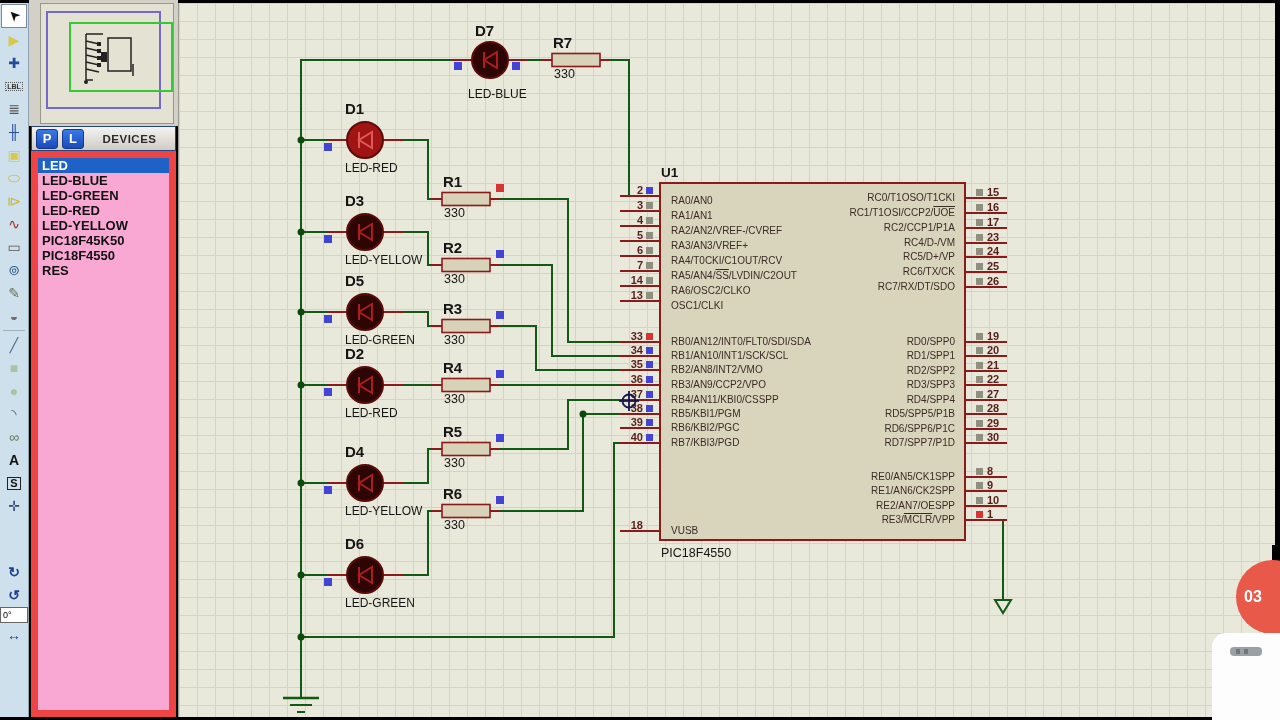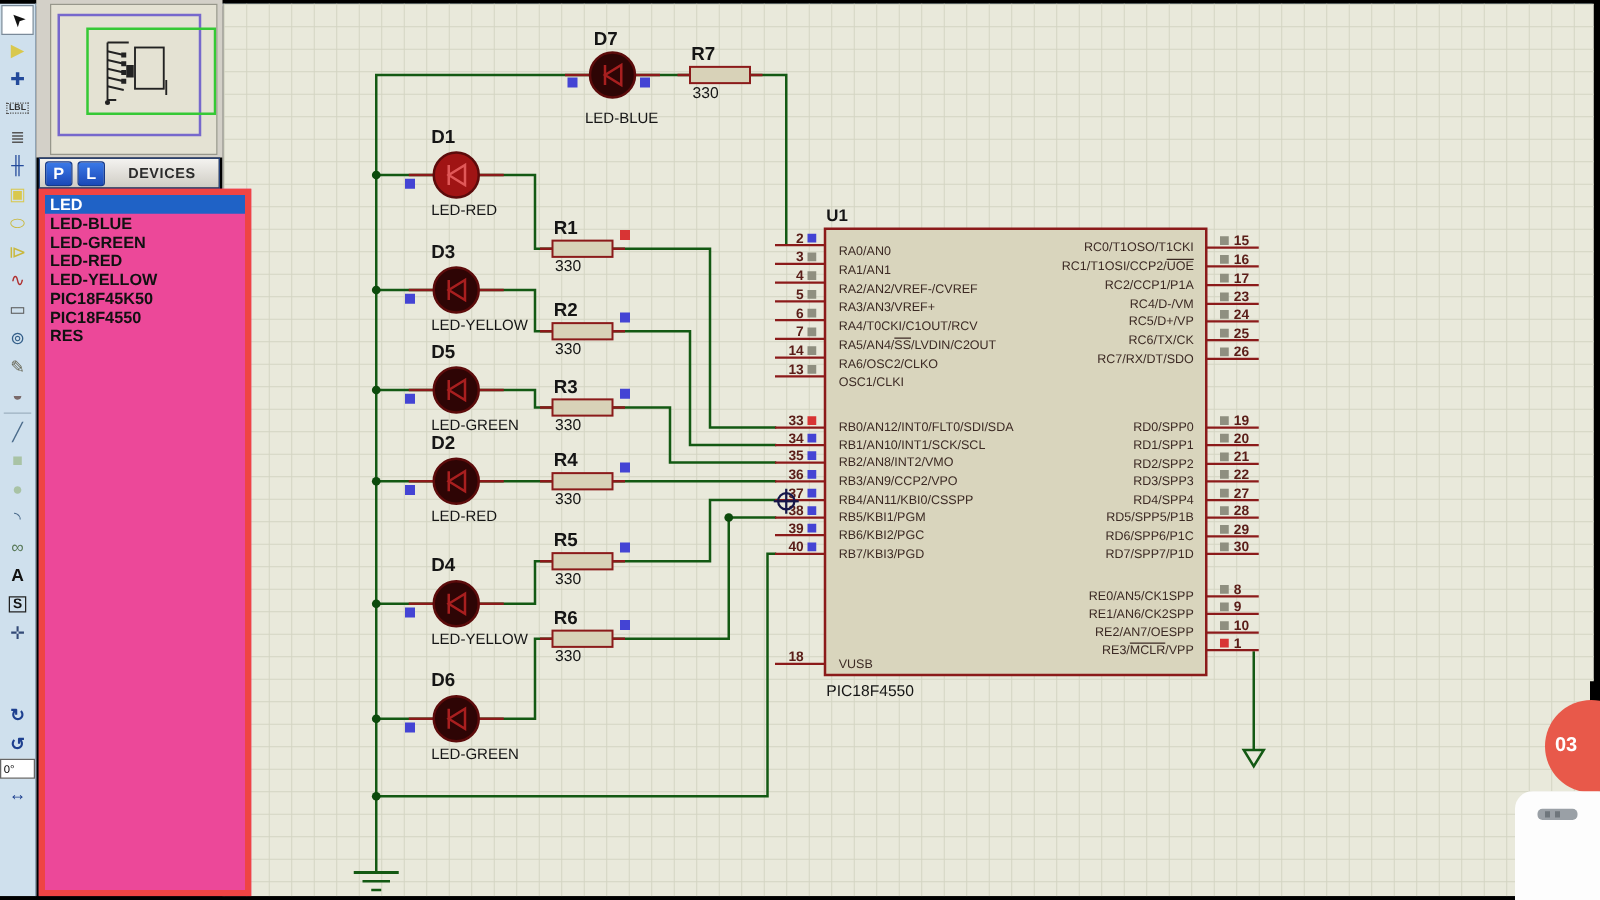--- a/index.html
+++ b/index.html
@@ -28,21 +28,21 @@
   
   #overview{left:29px;top:0;width:149px;height:126px;background:#d3d0c8;z-index:3;}
   #overview-inner{left:11px;top:3px;width:132px;height:119px;background:#e4e2d3;border:1px solid #97978b;}
   
   #devheader{left:31px;top:126px;width:145px;height:25px;background:linear-gradient(#f4f3f0,#cfccc4);
              border:1px solid #26437e;box-sizing:border-box;display:flex;align-items:center;z-index:3;}
   .plbtn{width:20px;height:18px;margin-left:4px;border-radius:3px;background:linear-gradient(#3a79e8,#1b49b8);
          border:1px solid #163a8a;color:#fff;font-weight:700;font-size:13px;display:flex;align-items:center;
          justify-content:center;}
   #devtitle{flex:1;text-align:center;font-size:11.5px;font-weight:700;color:#2b2b2b;letter-spacing:.5px;}
-  #devlist{left:31px;top:151px;width:170px;height:566px;background:#ec4899;border:5px solid #ef4444;
+  #devlist{left:31px;top:151px;width:145px;height:566px;background:#f9a8d4;border:7px solid #ef4444;
            box-sizing:border-box;z-index:3;overflow:hidden;}
   .devitem{height:15px;line-height:15px;font-size:13px;font-weight:600;color:#111;padding-left:4px;
            white-space:nowrap;}
   .devitem.selected{background:#1f62c6;color:#fff;}
   
   #canvas{left:178px;top:3px;width:1096px;height:714px;background-color:#e9e9db;
           background-image:linear-gradient(#d3d4c2 1px,transparent 1px),
                            linear-gradient(90deg,#d3d4c2 1px,transparent 1px);
           background-size:18px 18px;border-left:1px solid #9a9a92;}
   #schsvg{left:0;top:0;z-index:2;}

